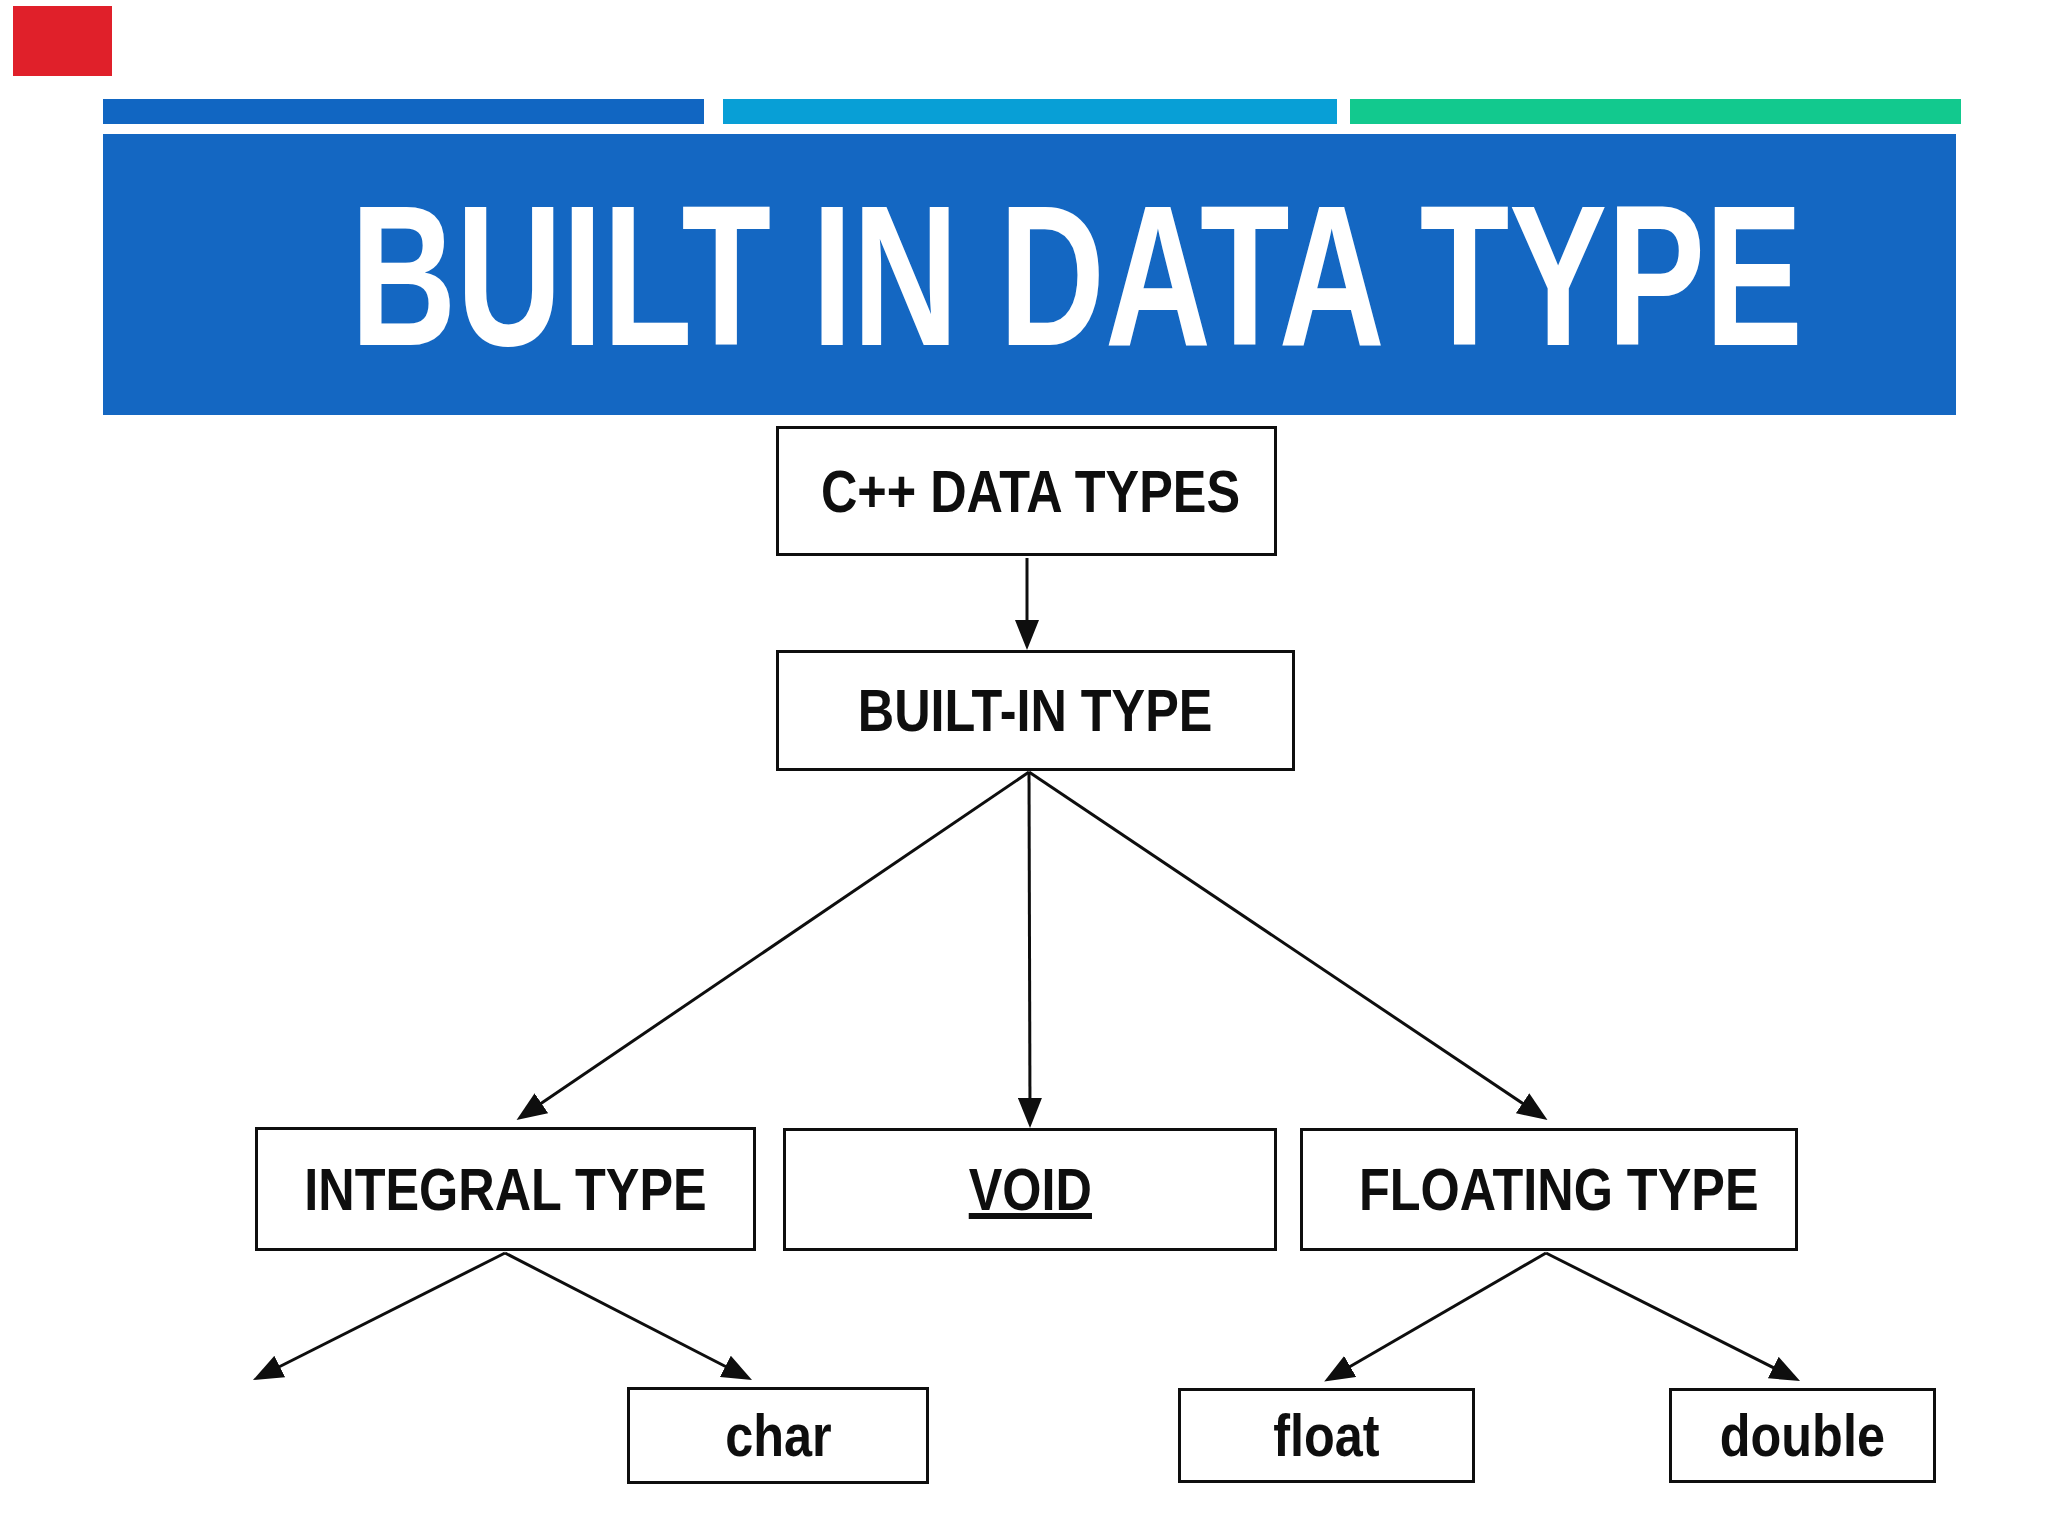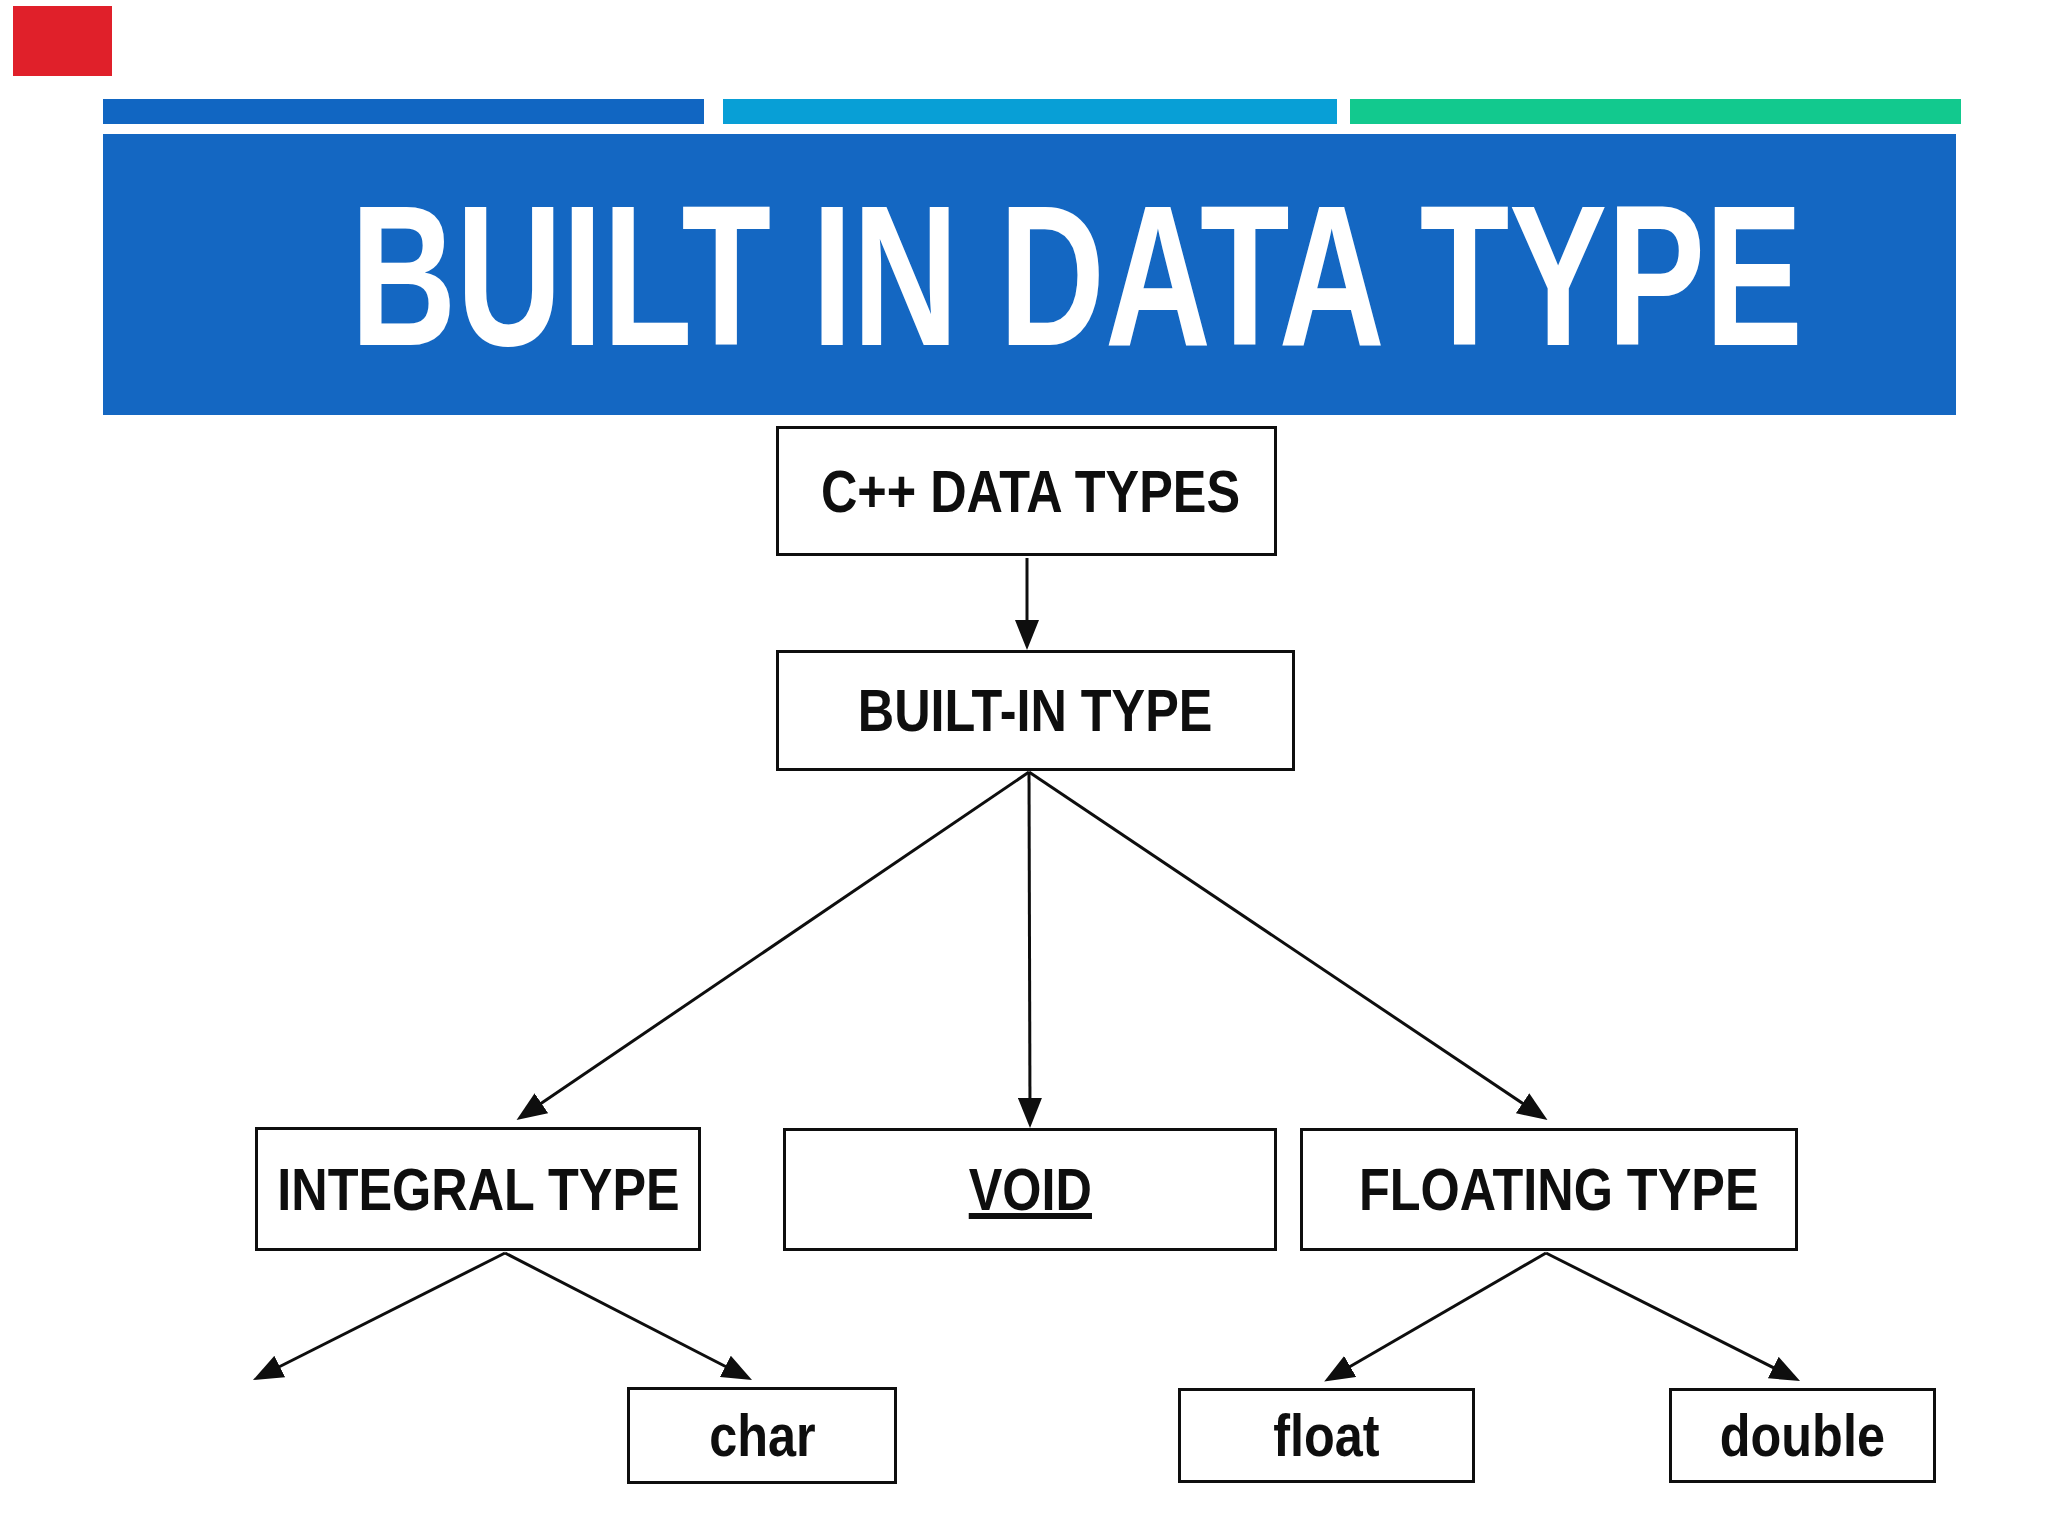--- a/index.html
+++ b/index.html
@@ -35,25 +35,25 @@
   .node {
     position: absolute; box-sizing: border-box;
     background: #ffffff; border: 3px solid #0e0e0e;
     display: flex; align-items: center; justify-content: center;
     font-weight: bold; font-size: 60px; color: #0e0e0e;
   }
   .node > span { display: inline-block; white-space: nowrap; transform: scaleX(0.84); }
 
   .n-root     { left: 776px;  top: 426px;  width: 501px; height: 130px; padding-left: 8px; }
   .n-builtin  { left: 776px;  top: 650px;  width: 519px; height: 121px; }
-  .n-integral { left: 255px;  top: 1127px; width: 446px; height: 124px; }
+  .n-integral { left: 255px;  top: 1127px; width: 501px; height: 124px; }
   .n-void     { left: 783px;  top: 1128px; width: 494px; height: 123px; text-decoration: underline; }
   .n-floating { left: 1300px; top: 1128px; width: 498px; height: 123px; padding-left: 20px; }
   .n-int      { left: 111px;  top: 1387px; width: 269px; height: 97px; }
-  .n-char     { left: 627px;  top: 1387px; width: 270px; height: 97px; }
+  .n-char     { left: 627px;  top: 1387px; width: 302px; height: 97px; }
   .n-float    { left: 1178px; top: 1388px; width: 297px; height: 95px; }
   .n-double   { left: 1669px; top: 1388px; width: 267px; height: 95px; }
 
   svg.edges { position: absolute; left: 0; top: 0; width: 2048px; height: 1536px; pointer-events: none; }
   svg.edges line { stroke: #0e0e0e; stroke-width: 3; }
 </style>
 </head>
 <body>
 
 <div style="position:absolute; inset:0;">

